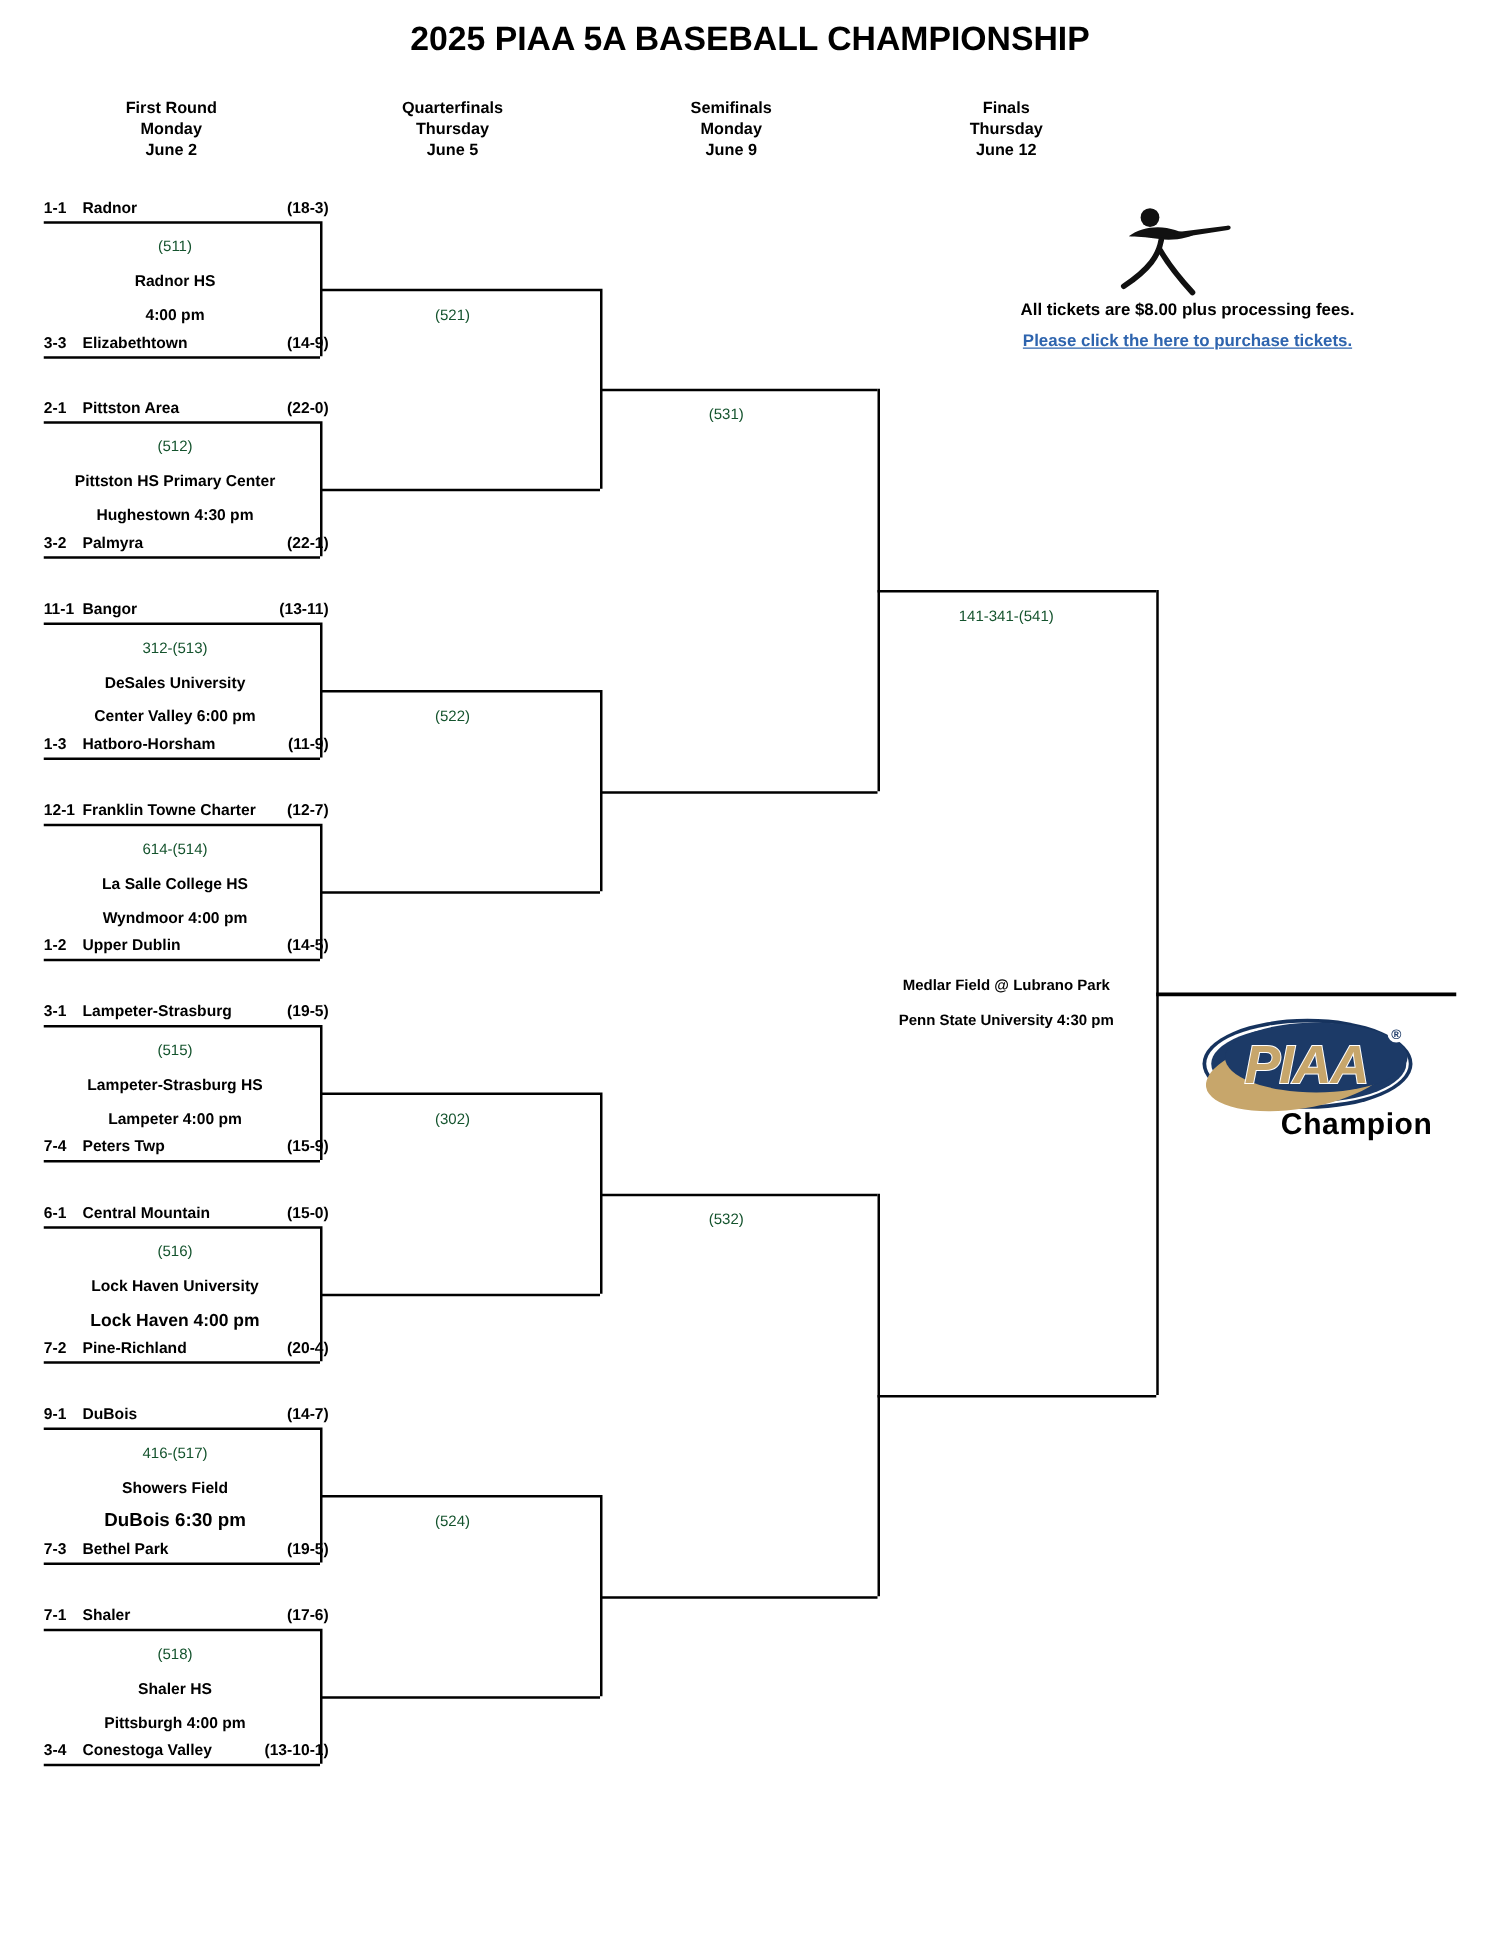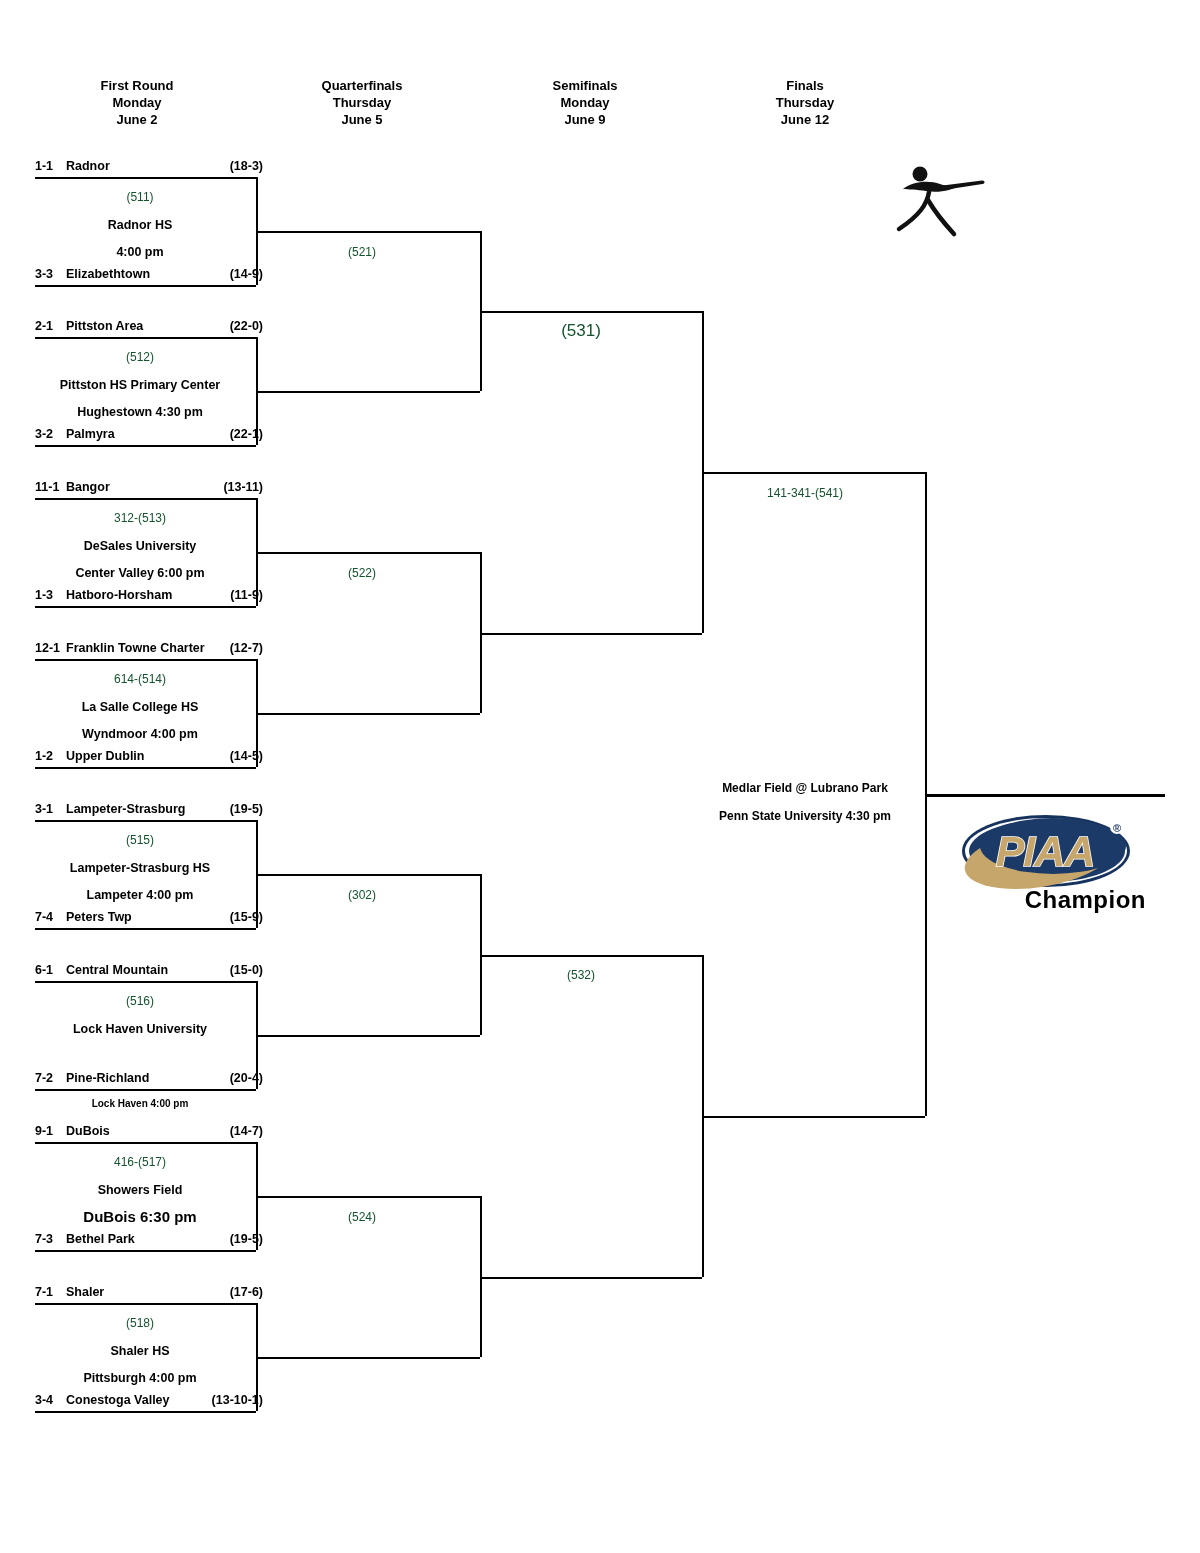--- a/index.html
+++ b/index.html
@@ -22,20 +22,21 @@
   .ticket-link{display:inline-block;margin-top:10px;font-size:13.5px;font-weight:bold;
                color:#2E64AE;text-decoration:underline;cursor:pointer;}
   .champ-label{position:absolute;left:946px;top:886px;width:200px;text-align:right;
                font-size:24px;font-weight:bold;letter-spacing:.5px;}
 </style>
 </head>
 <body>
 
 <div class="page">
 
+  <h1 class="title">2025 PIAA 5A BASEBALL CHAMPIONSHIP</h1>
 
   <div id="headers">
       <div class="hdr" style="left: 37px; top: 77px;">
         <div>First Round</div>
         <div>Monday</div>
         <div>June 2</div>
       </div>
       <div class="hdr" style="left: 262px; top: 77px;">
         <div>Quarterfinals</div>
         <div>Thursday</div>
@@ -54,20 +55,24 @@
     </div>
 
   <svg style="position:absolute;left:893px;top:162px;" width="95" height="82" viewBox="0 0 95 82">
     <circle cx="27" cy="12" r="7.5" fill="#111"></circle>
     <path d="M10,27 C20,19 36,18 47,22 C54,24.5 61,24.5 66,23 C60,29 44,31 33,29 C24,27.5 15,27.5 10,27 Z" fill="#111"></path>
     <path d="M46,24 L89,18.5 C92,18.2 92.5,21.5 89.5,22 L47,28.5 Z" fill="#111"></path>
     <path d="M36,30 C34,42 27,53 6,67" stroke="#111" stroke-width="4.5" fill="none" stroke-linecap="round"></path>
     <path d="M35,38 C42,50 50,60 61,72" stroke="#111" stroke-width="4.5" fill="none" stroke-linecap="round"></path>
   </svg>
 
+  <div class="tickets">
+    <div class="ticket-info">All tickets are $8.00 plus processing fees.</div>
+    <a class="ticket-link">Please click the here to purchase tickets.</a>
+  </div>
 
   <div class="ctext" style="left:695px;top:781px;width:220px;font-size:12px">Medlar Field @ Lubrano Park</div>
   <div class="ctext" style="left:695px;top:809px;width:220px;font-size:12px">Penn State University 4:30 pm</div>
 
   <svg style="position:absolute;left:961px;top:812px;" width="170" height="100" viewBox="0 0 170 100">
     <ellipse cx="85" cy="39" rx="84" ry="36" fill="#16335E"></ellipse>
     <ellipse cx="85" cy="39" rx="81" ry="33" fill="#FFFFFF"></ellipse>
     <ellipse cx="86" cy="39" rx="78" ry="31" fill="#1C3A67"></ellipse>
     <g transform="rotate(-9 78 46)">
       <ellipse cx="78" cy="46" rx="75" ry="29" fill="#C7A66B"></ellipse>
@@ -175,21 +180,21 @@
         <span class="tname">Central Mountain</span>
         <span class="record">(15-0)</span>
       </div>
       <div class="team-row" style="left: 35px; top: 1071px; width: 228px;">
         <span class="seed">7-2</span>
         <span class="tname">Pine-Richland</span>
         <span class="record">(20-4)</span>
       </div>
       <div class="ctext plain" style="left: 30px; top: 994px; width: 220px; font-size: 12px;">(516)</div>
       <div class="ctext" style="left: 25px; top: 1022px; width: 230px; font-size: 12.5px;">Lock Haven University</div>
-      <div class="ctext" style="left: 25px; top: 1049px; width: 230px; font-size: 10px; margin-top: 48px;">Lock Haven 4:00 pm</div>
+      <div class="ctext" style="left: 25px; top: 1049px; width: 230px; font-size: 14px;">Lock Haven 4:00 pm</div>
       <div class="bline" style="left: 35px; top: 1142px; width: 221px; height: 2px;"></div>
       <div class="bline" style="left: 35px; top: 1250px; width: 221px; height: 2px;"></div>
       <div class="bline" style="left: 256px; top: 1142px; width: 2px; height: 108px;"></div>
       <div class="bline" style="left: 256px; top: 1196px; width: 224px; height: 2px;"></div>
       <div class="team-row" style="left: 35px; top: 1124px; width: 228px;">
         <span class="seed">9-1</span>
         <span class="tname">DuBois</span>
         <span class="record">(14-7)</span>
       </div>
       <div class="team-row" style="left: 35px; top: 1232px; width: 228px;">
@@ -224,21 +229,21 @@
       <div class="bline" style="left: 480px; top: 633px; width: 222px; height: 1.5px;"></div>
       <div class="ctext plain" style="left: 282px; top: 566px; width: 160px; font-size: 12px;">(522)</div>
       <div class="bline" style="left: 480px; top: 874px; width: 2px; height: 161px;"></div>
       <div class="bline" style="left: 480px; top: 955px; width: 222px; height: 1.5px;"></div>
       <div class="ctext plain" style="left: 282px; top: 888px; width: 160px; font-size: 12px;">(302)</div>
       <div class="bline" style="left: 480px; top: 1196px; width: 2px; height: 161px;"></div>
       <div class="bline" style="left: 480px; top: 1277px; width: 222px; height: 1.5px;"></div>
       <div class="ctext plain" style="left: 282px; top: 1210px; width: 160px; font-size: 12px;">(524)</div>
       <div class="bline" style="left: 702px; top: 311px; width: 2px; height: 322px;"></div>
       <div class="bline" style="left: 702px; top: 472px; width: 223px; height: 1.5px;"></div>
-      <div class="ctext plain" style="left: 501px; top: 324px; width: 160px; font-size: 17px;">(531)</div>
+      <div class="ctext plain" style="left: 501px; top: 324px; width: 160px; font-size: 12px;">(531)</div>
       <div class="bline" style="left: 702px; top: 955px; width: 2px; height: 322px;"></div>
       <div class="bline" style="left: 702px; top: 1116px; width: 223px; height: 1.5px;"></div>
       <div class="ctext plain" style="left: 501px; top: 968px; width: 160px; font-size: 12px;">(532)</div>
       <div class="bline" style="left: 925px; top: 472px; width: 1.5px; height: 644px;"></div>
       <div class="bline" style="left: 925px; top: 794px; width: 240px; height: 2.5px;"></div>
       <div class="ctext plain" style="left: 705px; top: 486px; width: 200px; font-size: 12px;">141-341-(541)</div>
     </div>
 </div>
 
 </body></html>

